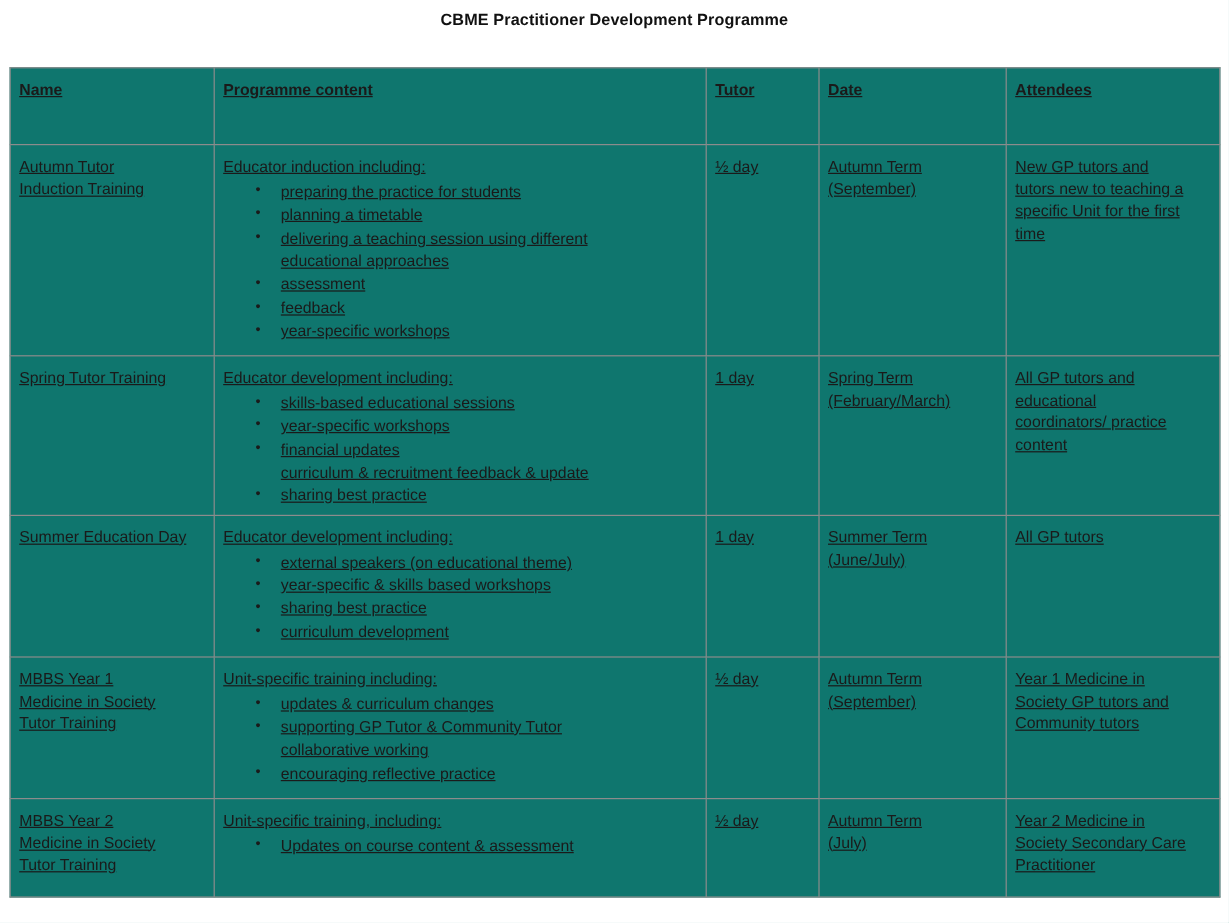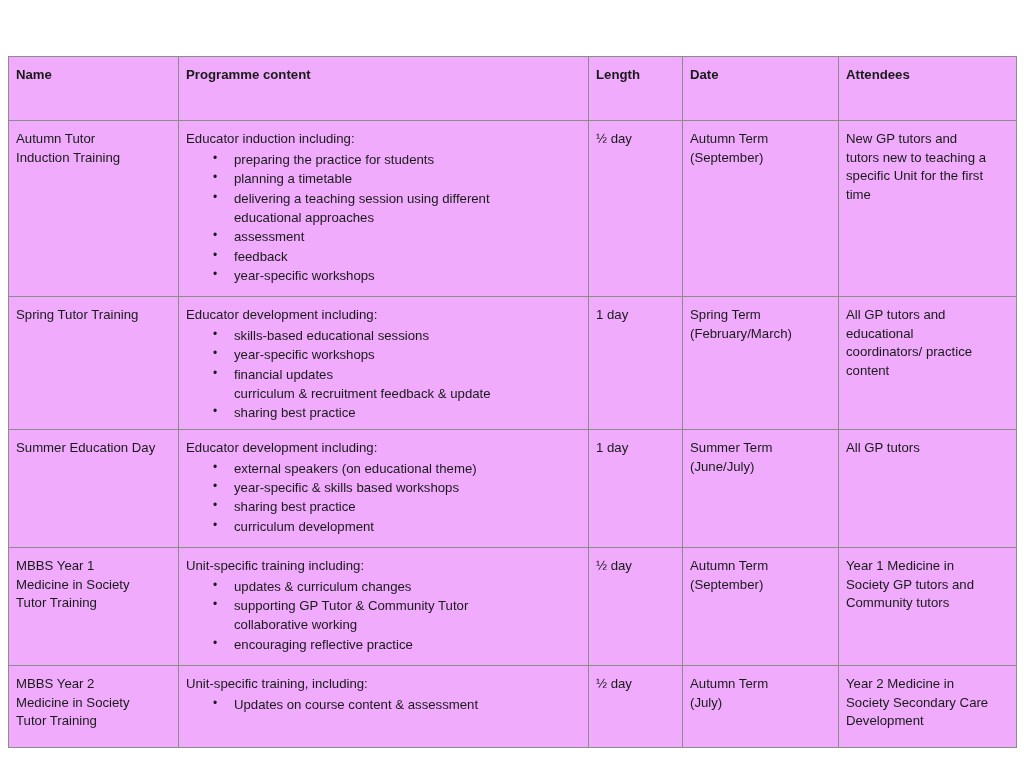--- a/index.html
+++ b/index.html
@@ -33,21 +33,22 @@
   .table-wrap {
     position: absolute;
     left: 8px;
     top: 56px;
     width: 1008px;
   }
   table.prog {
     border-collapse: collapse;
     width: 1008px;
     table-layout: fixed;
-    background: #f0abfc;
+    background: #0f766e;
+    text-decoration: underline;
   }
   table.prog td, table.prog th {
     border: 1px solid #8c8c8c;
     vertical-align: top;
     padding: 9px 8px 6px 7px;
     font-size: 13.2px;
     line-height: 1.42;
     color: #1a1a1a;
     text-align: left;
     font-weight: normal;
@@ -102,35 +103,36 @@
   }
   .date-line, .att-line, .len-line {
     display: block;
   }
 </style>
 </head>
 <body>
 
 <div class="page">
 
+  <div class="doc-title">CBME  Practitioner Development Programme</div>
 
   <div class="table-wrap">
     <table class="prog">
       <colgroup>
         <col class="c-name">
         <col class="c-content">
         <col class="c-length">
         <col class="c-date">
         <col class="c-attendees">
       </colgroup>
       <thead>
         <tr>
           <th>Name</th>
           <th>Programme content</th>
-          <th>Length</th>
+          <th>Tutor</th>
           <th>Date</th>
           <th>Attendees</th>
         </tr>
       </thead>
       <tbody id="table-body">
           <tr style="height: 176px;">
             <td class="name-cell">
               <span class="name-line">Autumn Tutor</span>
               <span class="name-line">Induction Training</span>
             </td>
@@ -253,20 +255,20 @@
             <td>
               <span class="len-line">½ day</span>
             </td>
             <td>
               <span class="date-line">Autumn Term</span>
               <span class="date-line">(July)</span>
             </td>
             <td>
               <span class="att-line">Year 2 Medicine in</span>
               <span class="att-line">Society Secondary Care</span>
-              <span class="att-line">Development</span>
+              <span class="att-line">Practitioner</span>
             </td>
           </tr>
         </tbody>
     </table>
   </div>
 
 </div>
 
 </body></html>

